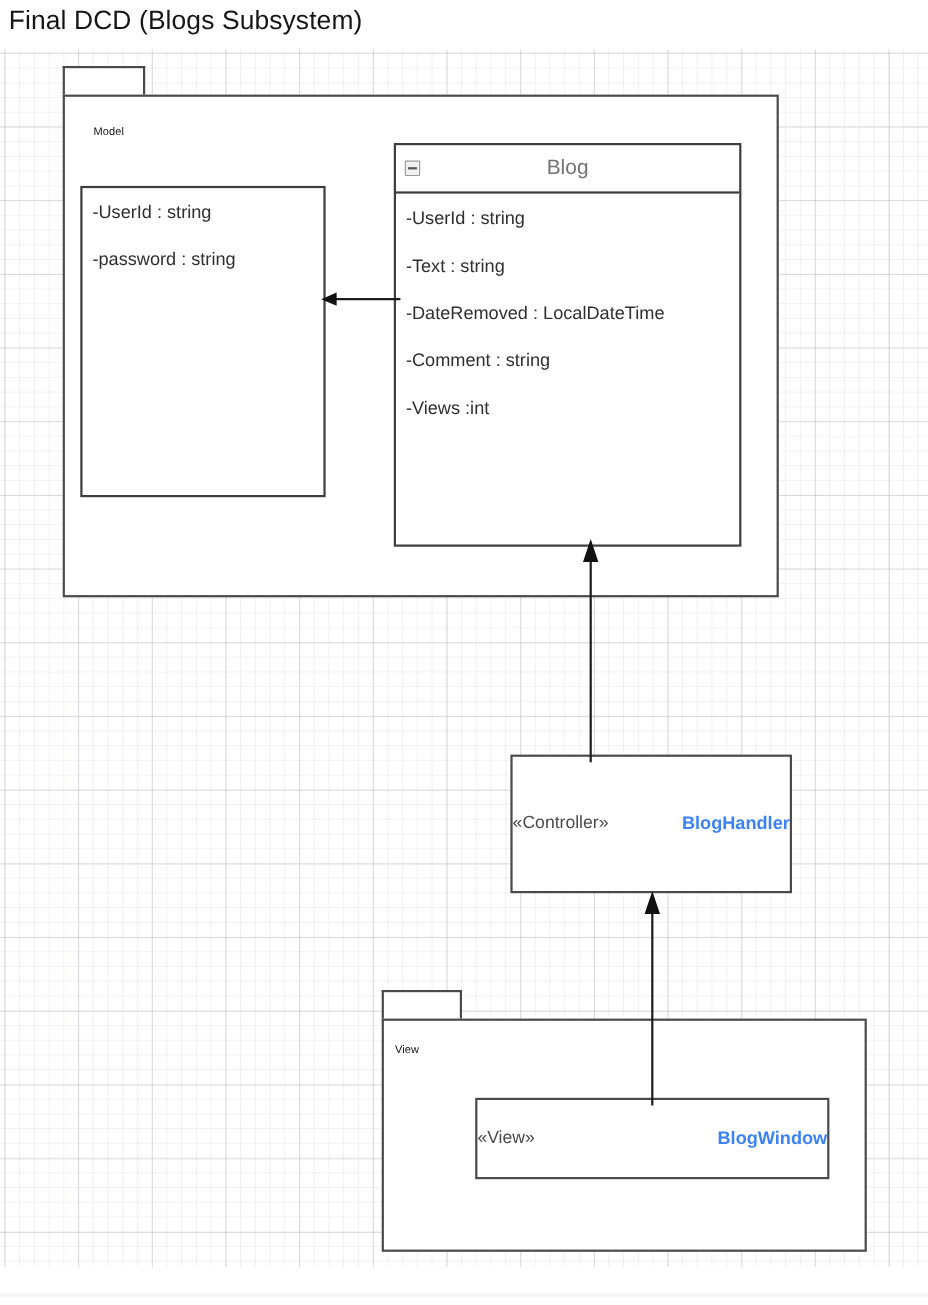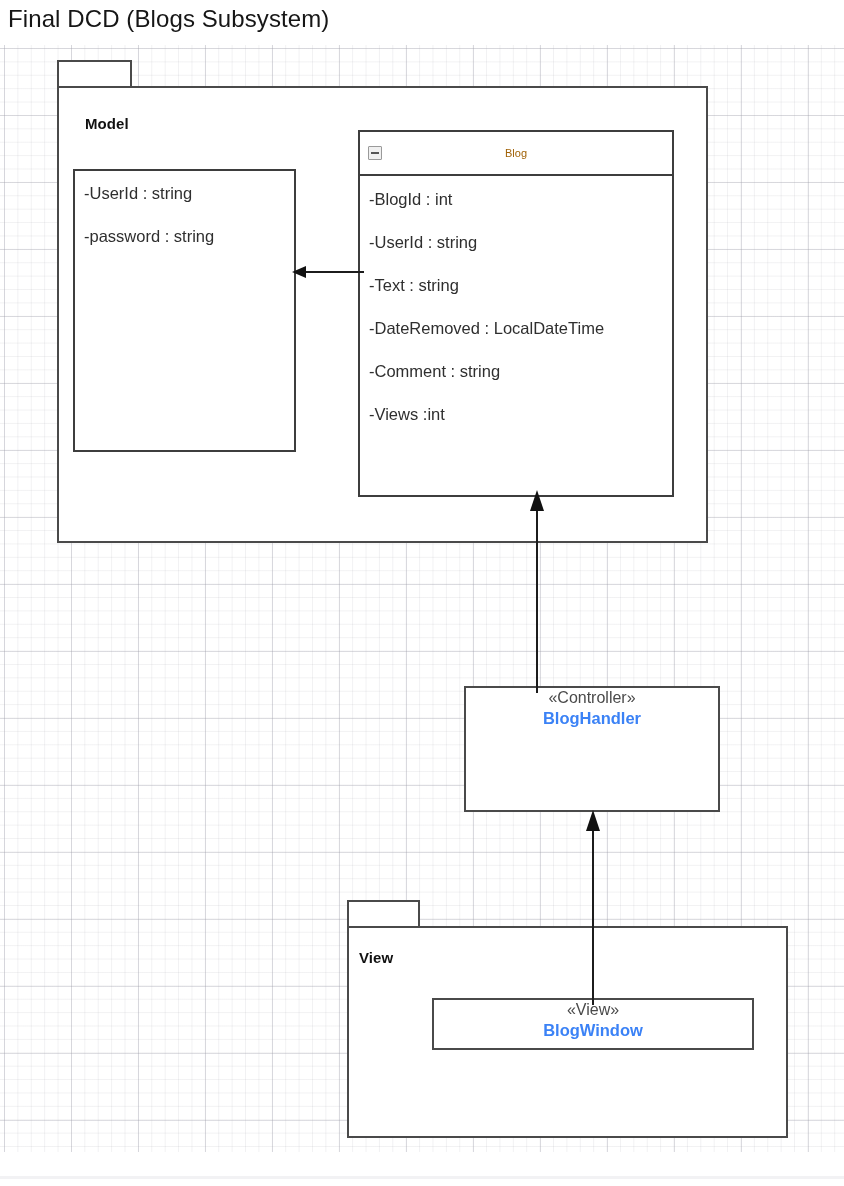--- a/index.html
+++ b/index.html
@@ -84,22 +84,22 @@
   }
   .pkg-body {
     position: absolute;
     left: 0;
     box-sizing: border-box;
     background: #ffffff;
     border: 2px solid #4a4a4a;
   }
   .pkg-label {
     position: absolute;
-    font-size: 15px;
-    font-weight: bold;
+    font-size: 10px;
+    font-weight: normal;
     color: #111111;
     white-space: nowrap;
     letter-spacing: 0.1px;
   }
 
   
   .uml-class {
     position: absolute;
     box-sizing: border-box;
     background: #ffffff;
@@ -108,22 +108,22 @@
   .uml-class-header {
     position: relative;
     box-sizing: border-box;
     height: 44px;
     border-bottom: 2px solid #3d3d3d;
     display: flex;
     align-items: center;
     justify-content: center;
   }
   .uml-class-name {
-    font-size: 11px;
-    color: #a16207;
+    font-size: 19px;
+    color: #737373;
     text-align: right;
     white-space: nowrap;
   }
   .uml-class-name.abstract {
     font-style: italic;
   }
   .collapse-icon {
     position: absolute;
     left: 8px;
     top: 50%;
@@ -156,23 +156,22 @@
   }
   .uml-attr:last-child { margin-bottom: 0; }
 
   
   .stereo-class {
     position: absolute;
     box-sizing: border-box;
     background: #ffffff;
     border: 2px solid #4a4a4a;
     display: flex;
-    flex-direction: column;
     align-items: center;
-    justify-content: flex-start;
+    justify-content: space-between;
   }
   .stereo-tag {
     font-size: 16px;
     color: #4a4a4a;
     line-height: 20px;
     white-space: nowrap;
   }
   .stereo-name {
     font-size: 16.5px;
     font-weight: bold;
@@ -213,42 +212,41 @@
       <div class="uml-attr">-password : string</div>
     </div>
   </div>
 
   <div class="uml-class" style="left:358px; top:85px; width:316px; height:367px;">
     <div class="uml-class-header">
       <span class="collapse-icon"></span>
       <span class="uml-class-name">Blog</span>
     </div>
     <div class="uml-attrs" style="padding-top:13px;">
-      <div class="uml-attr">-BlogId : int</div>
       <div class="uml-attr">-UserId : string</div>
       <div class="uml-attr">-Text : string</div>
       <div class="uml-attr">-DateRemoved : LocalDateTime</div>
       <div class="uml-attr">-Comment : string</div>
       <div class="uml-attr">-Views :int</div>
     </div>
   </div>
 
 
   <div class="stereo-class" style="left:464px; top:641px; width:256px; height:126px;">
     <div class="stereo-tag">«Controller»</div>
     <div class="stereo-name">BlogHandler</div>
   </div>
 
   <div class="pkg" style="left:347px; top:855px; width:441px; height:238px;">
     <div class="pkg-tab" style="width:73px; height:28px;"></div>
     <div class="pkg-body" style="top:26px; width:441px; height:212px;"></div>
     <div class="pkg-label" style="left:12px; top:49px;">View</div>
   </div>
 
-  <div class="stereo-class" style="left:432px; top:953px; width:322px; height:52px;">
+  <div class="stereo-class" style="left:432px; top:953px; width:322px; height:74px;">
     <div class="stereo-tag">«View»</div>
     <div class="stereo-name">BlogWindow</div>
   </div>
 
   <svg class="connector" style="left:286px; top:212px; width:80px; height:30px;" viewBox="0 0 80 30">
     <line x1="78" y1="15" x2="16" y2="15"></line>
     <polygon points="6,15 20,9 20,21"></polygon>
   </svg>
 
   <svg class="connector" style="left:524px; top:440px; width:26px; height:210px;" viewBox="0 0 26 210">

